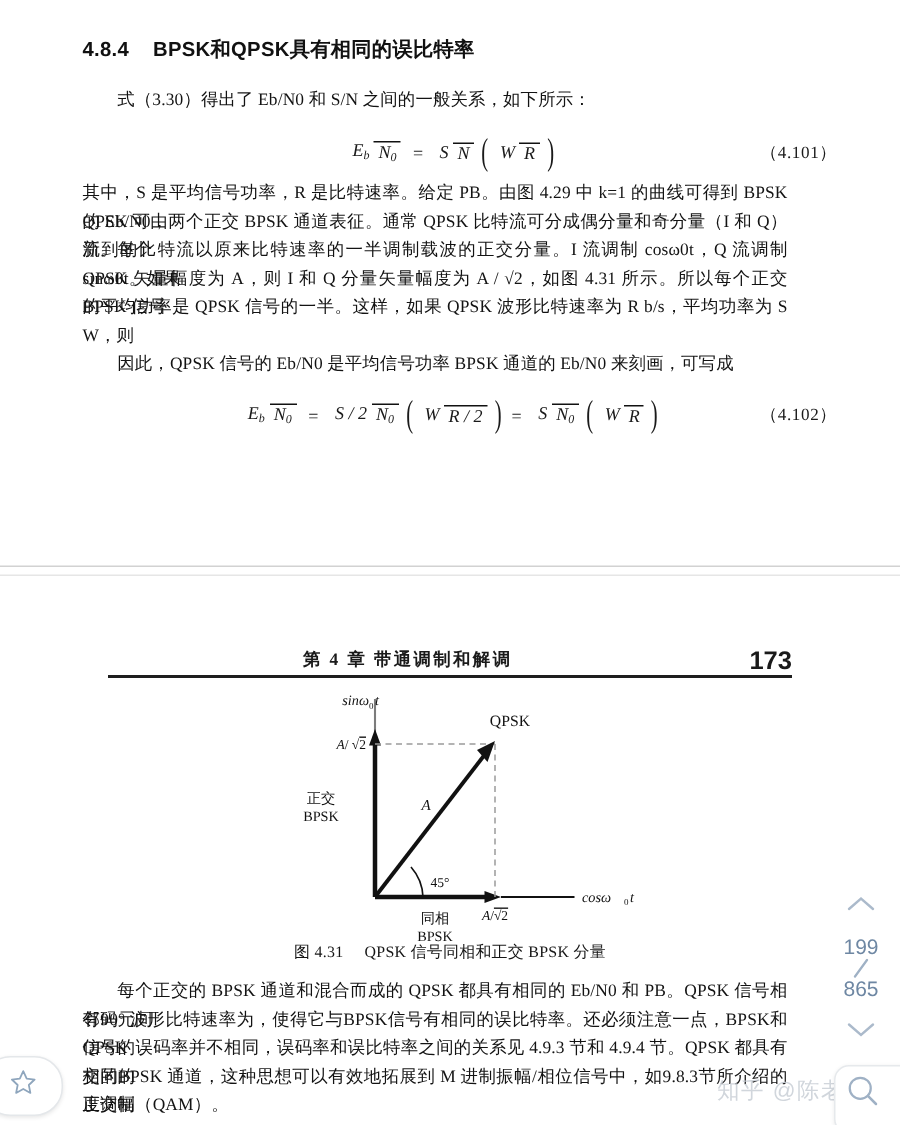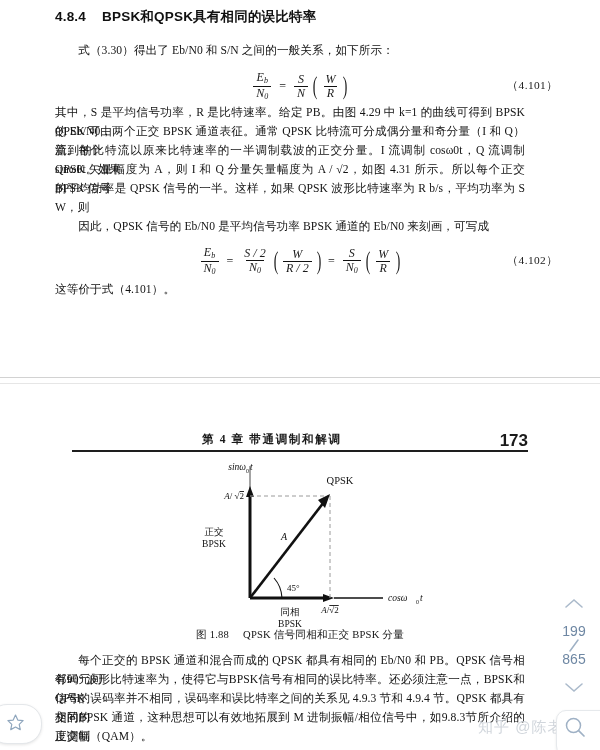--- a/index.html
+++ b/index.html
@@ -5,39 +5,39 @@
   html,body{margin:0;padding:0;}
   body{
     width:600px;height:750px;position:relative;overflow:hidden;
     background:#ffffff;
     font-family:"Liberation Serif","DejaVu Serif",serif;
     color:#1a1a1a;
   }
   .page{position:absolute;inset:0;}
 
   
-  .block-top{position:absolute;left:0;top:0;width:600px;height:378px;background:#fff;border-radius:10px;}
+  .block-top{position:absolute;left:0;top:16px;width:600px;height:378px;background:#fff;border-radius:10px;}
   .h-sec{
     position:absolute;left:55px;top:8px;width:480px;
     font-family:"Liberation Sans","DejaVu Sans",sans-serif;
     font-weight:bold;font-size:13.5px;letter-spacing:.2px;color:#111;
   }
   .h-sec .num{margin-right:16px;}
   .para{
     position:absolute;font-size:11.6px;line-height:1.62;
     text-align:justify;color:#131313;letter-spacing:.1px;font-family:Liberation Serif, serif;
   }
   .indent{text-indent:2em;}
   i.v{font-style:italic;}
   .sub{font-size:8px;vertical-align:-2px;}
 
   
   .eqrow{position:absolute;display:flex;align-items:center;justify-content:center;width:600px;}
   .eq{display:flex;align-items:center;font-size:12px;font-style:italic;}
-  .frac{display:inline-flex;flex-direction:column;align-items:center;margin:0 3px;vertical-align:middle;}
+  .frac{display:inline-flex;flex-direction:row;margin:0 3px;vertical-align:middle;}
   .frac .n{padding:0 3px;line-height:1.05;}
   .frac .d{padding:0 3px;line-height:1.05;border-top:1.1px solid #111;}
   .paren{font-size:25px;font-style:normal;line-height:.9;font-weight:300;display:inline-block;transform:scaleX(.55);}
   .eqnum{position:absolute;right:42px;font-size:11.4px;font-style:normal;letter-spacing:.4px;margin-left:15px;}
 
   .divider{position:absolute;left:0;width:600px;height:1px;background:#d2d2d2;}
 
   
   .block-bot{position:absolute;left:0;top:390px;width:600px;height:360px;background:#fff;}
   .runhead{
@@ -154,21 +154,20 @@
         <span class="paren">(</span>
         <span class="frac">
           <span class="n"><i class="v">W</i></span>
           <span class="d"><i class="v">R</i></span>
         </span>
         <span class="paren">)</span>
       </span>
       <span class="eqnum" style="top:13px;">（4.102）</span>
     </div>
 
-    <div class="para" style="left:55px;top:281px;width:470px;">这等价于式（4.101）。</div>
   </div>
 
   <div class="divider" style="top:377px;"></div>
   <div class="divider" style="top:383px;background:#e6e6e6;"></div>
 
   <div class="block-bot"></div>
 
   <div class="runhead">
     <span class="ttl">第 4 章   带通调制和解调</span>
     <span class="pg">173</span>
@@ -218,21 +217,21 @@
 
       <text x="36" y="77" font-family="'Liberation Serif',serif" font-size="9.5" text-anchor="middle" fill="#111">正交</text>
       <text x="36" y="89" font-family="'Liberation Serif',serif" font-size="9.5" text-anchor="middle" fill="#111">BPSK</text>
 
       <text x="112" y="157" font-family="'Liberation Serif',serif" font-size="9.5" text-anchor="middle" fill="#111">同相</text>
       <text x="112" y="169" font-family="'Liberation Serif',serif" font-size="9.5" text-anchor="middle" fill="#111">BPSK</text>
     </svg>
   </div>
 
   <div class="figcap">
-    <span>图 1.88</span><span class="gap"></span><span>QPSK 信号同相和正交 BPSK 分量</span>
+    <span>图 4.31</span><span class="gap"></span><span>QPSK 信号同相和正交 BPSK 分量</span>
   </div>
 
   <div class="para indent" style="left:55px;top:652px;width:470px;">每个正交的 BPSK 通道和混合而成的 QPSK 都具有相同的 Eb/N0 和 PB。QPSK 信号相邻码元间</div>
   <div class="para" style="left:55px;top:671px;width:470px;">有90° 波形比特速率为，使得它与BPSK信号有相同的误比特率。还必须注意一点，BPSK和QPSK</div>
   <div class="para" style="left:55px;top:690px;width:470px;">信号的误码率并不相同，误码率和误比特率之间的关系见 4.9.3 节和 4.9.4 节。QPSK 都具有相同的</div>
   <div class="para" style="left:55px;top:709px;width:470px;">交的BPSK 通道，这种思想可以有效地拓展到 M 进制振幅/相位信号中，如9.8.3节所介绍的正交幅</div>
   <div class="para" style="left:55px;top:728px;width:470px;">度调制（QAM）。</div>
 
   <div class="watermark">知乎 @陈老湿</div>
 

